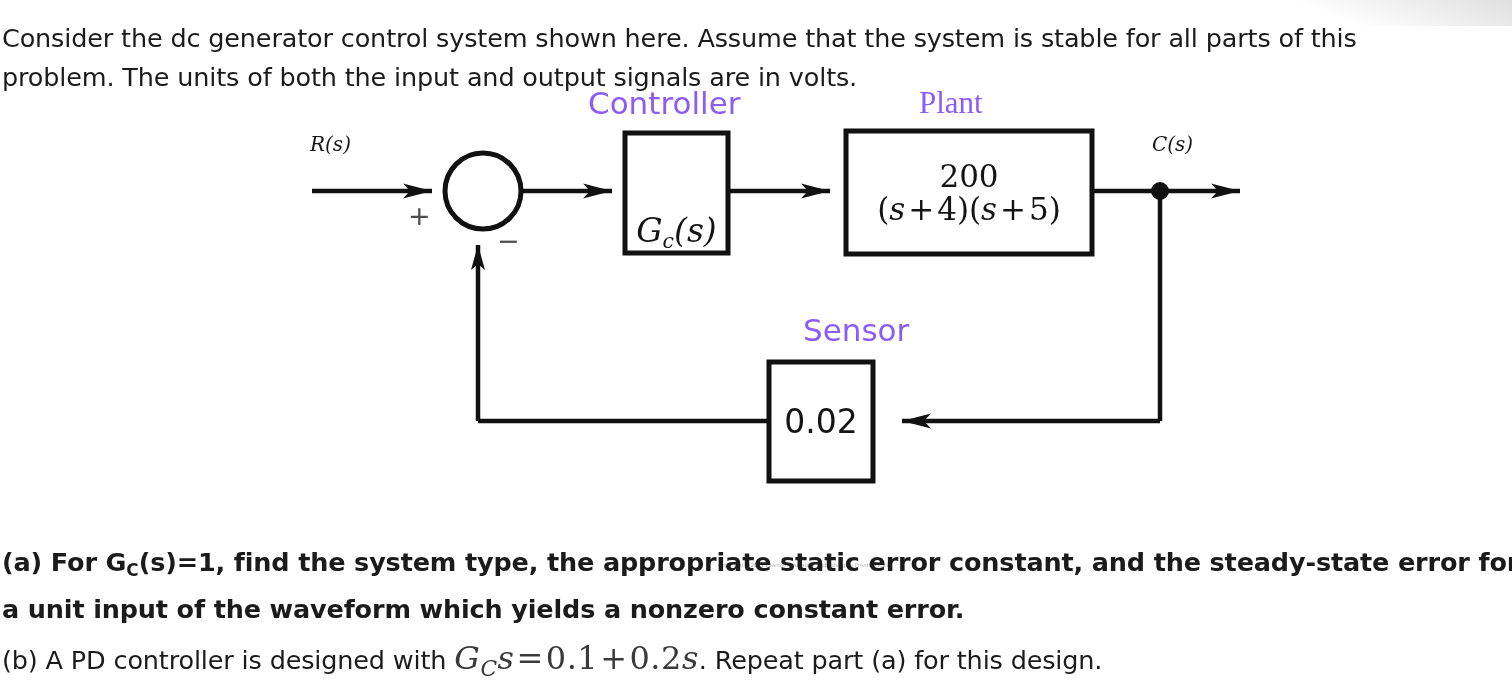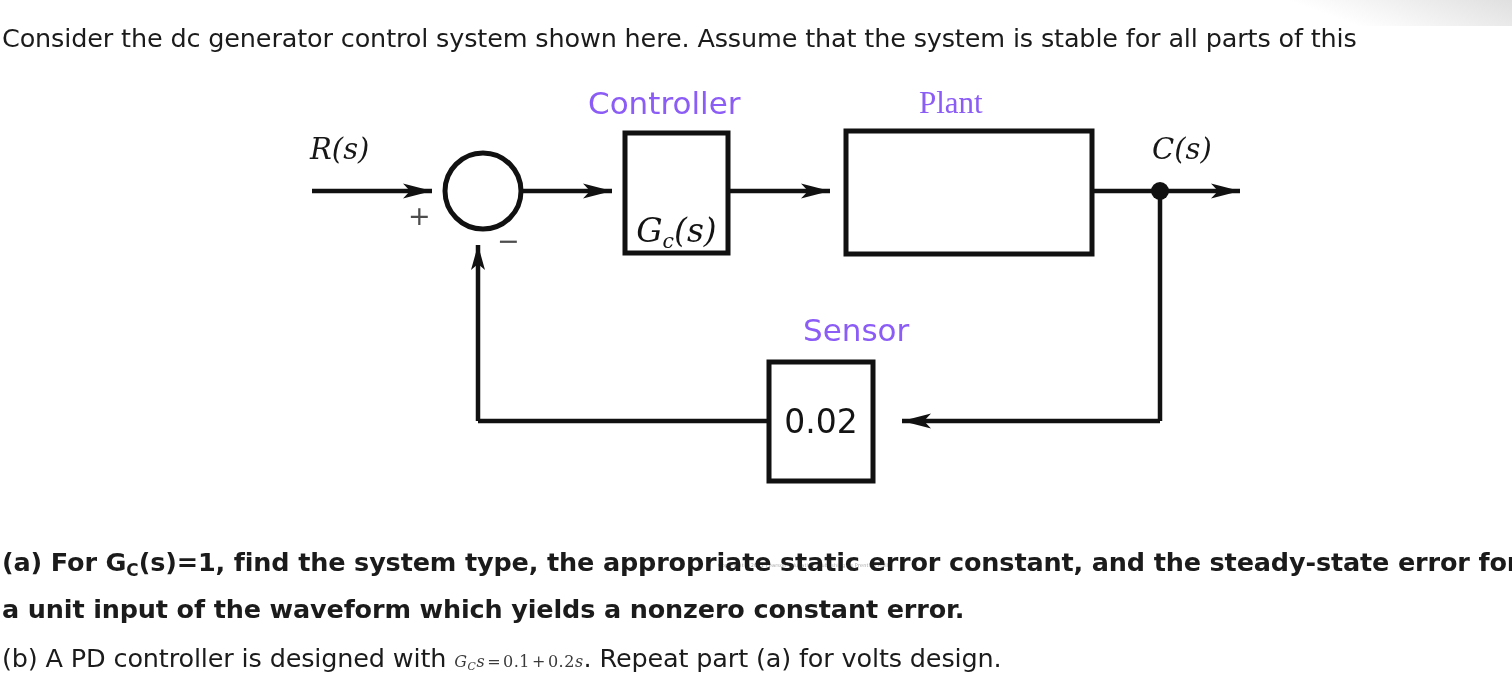--- a/index.html
+++ b/index.html
@@ -42,21 +42,21 @@
 
   sub.small-cap {
     font-size: 0.66em;
     vertical-align: -0.28em;
     letter-spacing: 0;
   }
 
   
   .math {
     font-family: "DejaVu Serif", "Liberation Serif", serif;
-    font-size: 16px;
+    font-size: 32px;
     color: #3a3a3a;
     font-style: italic;
     letter-spacing: 0.5px;
     text-align: right;
   }
   .math .op { font-style: normal; padding: 0 2px; }
   .math .num { font-style: normal; }
   .math sub {
     font-size: 0.68em;
     vertical-align: -0.30em;
@@ -75,21 +75,21 @@
     position: absolute;
     font-family: "DejaVu Sans", "Liberation Sans", sans-serif;
     font-size: 31px;
     color: #8b5cf6;
     white-space: nowrap;
   }
   .dg-sig {
     position: absolute;
     font-family: "DejaVu Serif", "Liberation Serif", serif;
     font-style: italic;
-    font-size: 29px;
+    font-size: 20px;
     color: #171717;
     white-space: nowrap;
   }
   .dg-sign {
     position: absolute;
     font-family: "DejaVu Sans", "Liberation Sans", sans-serif;
     font-size: 27px;
     color: #4d4d4d;
     white-space: nowrap;
   }
@@ -157,20 +157,21 @@
     font-family: "DejaVu Sans", "Liberation Sans", sans-serif;
   }
 </style>
 </head>
 <body>
 
 <div class="scan-tint"></div>
 
 <div class="prose" id="intro-text">
   <div>Consider the dc generator control system shown here. Assume that the system is stable for all parts of this</div>
+  <div>problem. The units of both the input and output signals are in volts.</div>
 </div>
 
 <div id="diagram">
 
   <svg width="1512" height="450" viewBox="0 0 1512 450">
     <defs>
       <marker id="arrowR" markerWidth="30" markerHeight="16" refX="29" refY="8" orient="auto" markerUnits="userSpaceOnUse">
         <path d="M0,0.6 L29,8 L0,15.4 L7,8 Z" fill="#111111"></path>
       </marker>
       <marker id="arrowL" markerWidth="30" markerHeight="16" refX="29" refY="8" orient="auto" markerUnits="userSpaceOnUse">
@@ -219,28 +220,35 @@
   <div class="dg-label" style="left:588px; top:15px;">Controller</div>
   <div class="dg-label" style="left:919px; top:15px;font-family:Liberation Serif, serif;">Plant</div>
   <div class="dg-label" style="left:755px; top:242px;margin-left:48px;">Sensor</div>
 
   <div class="blk-text" style="left:625px; top:63px; width:103px; height:120px;align-items:flex-end;">
     <span class="gc">
       <span>G</span><sub>c</sub><span>(s)</span>
     </span>
   </div>
 
+  <div class="blk-text" style="left:846px; top:61px; width:246px; height:123px;">
+    <span class="frac">
+      <span class="numer">200</span>
+      <span class="bar"></span>
+      <span class="denom"><span class="paren">(</span><span>s</span><span class="op">+</span><span class="num">4</span><span class="paren">)</span><span class="paren">(</span><span>s</span><span class="op">+</span><span class="num">5</span><span class="paren">)</span></span>
+    </span>
+  </div>
 
   <div class="blk-text" style="left:769px; top:292px; width:104px; height:119px;">
     <span class="sensor-val">0.02</span>
   </div>
 
   <div class="copyright">Copyright ©2011 Pearson Education, publishing as Prentice Hall</div>
 </div>
 
 <div class="prose" id="part-a-text">
   <div><span>(a) For G</span><sub class="small-cap">C</sub><span>(s)=1, find the system type, the appropriate static error constant, and the steady-state error for</span></div>
   <div>a unit input of the waveform which yields a nonzero constant error.</div>
 </div>
 
 <div class="prose" id="part-b-text">
-  <span>(b) A PD controller is designed with </span><span class="math"><span>G</span><sub>C</sub><span>s</span><span class="op">=</span><span class="num">0.1</span><span class="op">+</span><span class="num">0.2</span><span>s</span></span><span>. Repeat part (a) for volts design.</span>
+  <span>(b) A PD controller is designed with </span><span class="math"><span>G</span><sub>C</sub><span>s</span><span class="op">=</span><span class="num">0.1</span><span class="op">+</span><span class="num">0.2</span><span>s</span></span><span>. Repeat part (a) for this design.</span>
 </div>
 
 </body></html>

